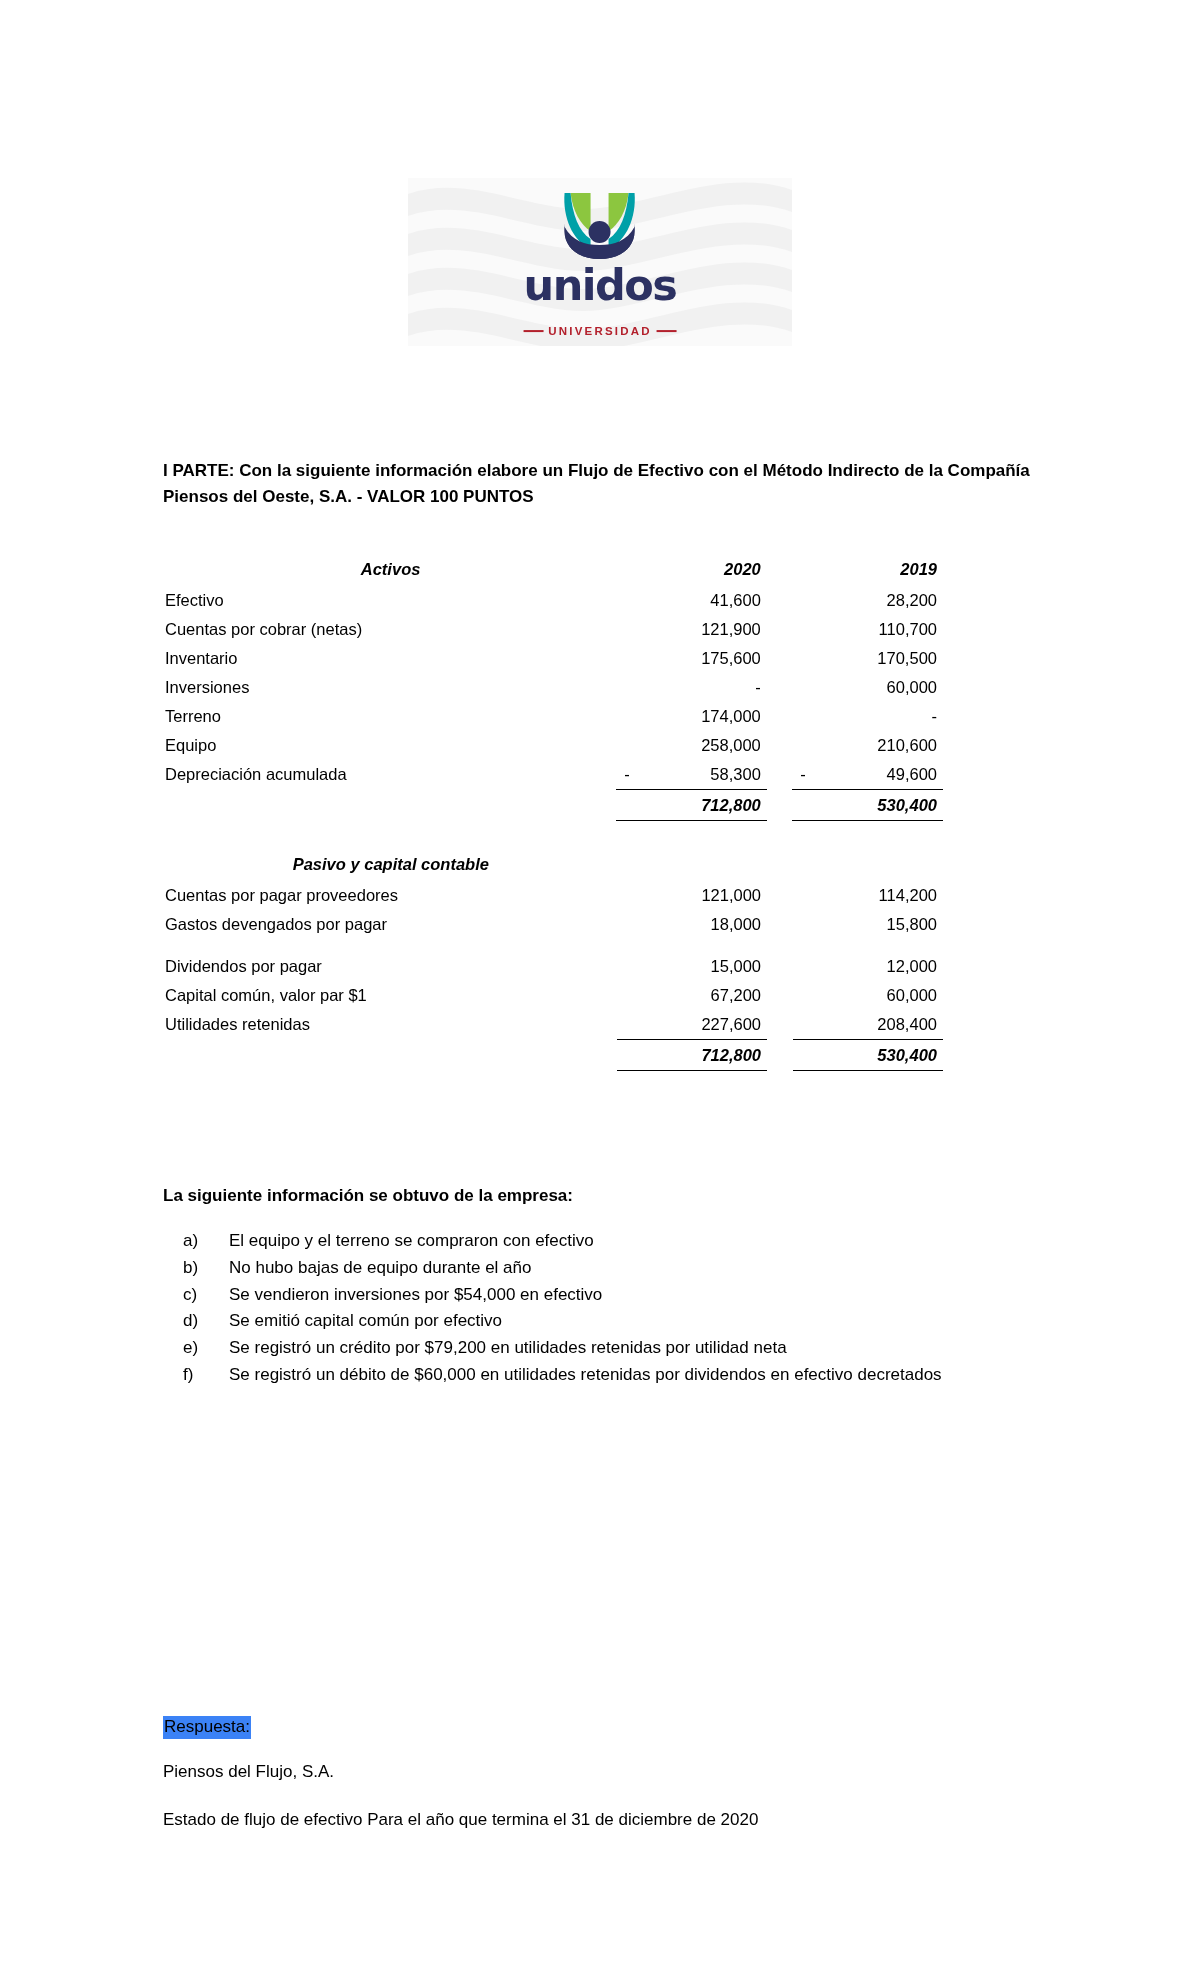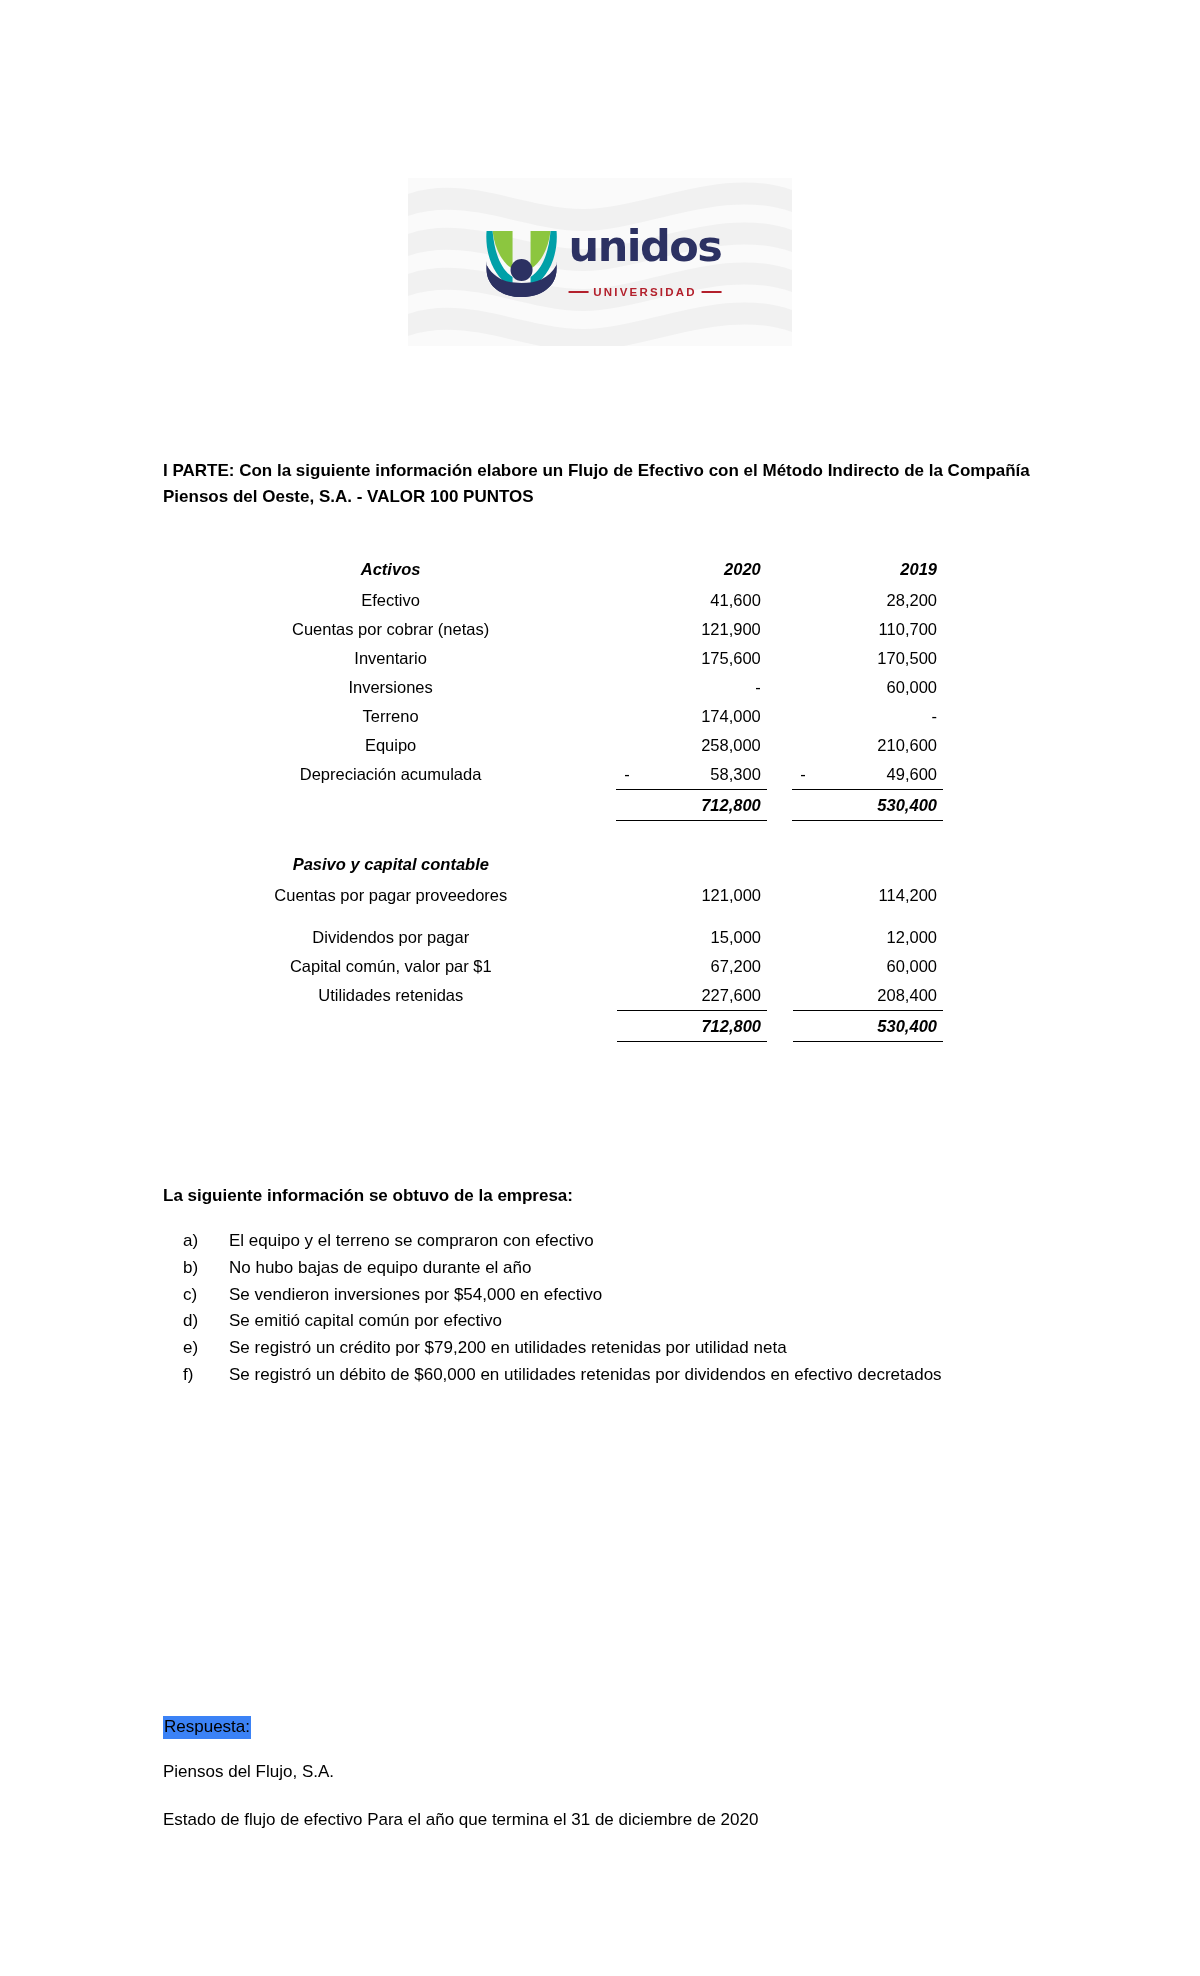--- a/index.html
+++ b/index.html
@@ -37,20 +37,21 @@
     display: block;
   }
   .logo-lockup {
     position: absolute;
     left: 50%;
     top: 50%;
     transform: translate(-50%, -50%);
     display: flex;
     align-items: center;
     gap: 4px;
+    flex-direction: column;
   }
   .umark {
     width: 86px;
     height: 74px;
     display: block;
   }
   .wordmark {
     display: flex;
     flex-direction: column;
     align-items: stretch;
@@ -119,21 +120,21 @@
   }
   .bal.assets { top: 552px; }
   .bal.liab   { top: 847px; }
 
   .bal td {
     padding: 0;
     height: 29px;
     vertical-align: middle;
     white-space: nowrap;
   }
-  .bal td.label   { width: 456px; padding-left: 2px; text-align: center; }
+  .bal td.label   { width: 456px; padding-left: 2px; }
   .bal td.sign    { width: 22px;  text-align: left; padding-left: 8px; }
   .bal td.num     { width: 116px; text-align: right; padding-right: 6px; }
   .bal td.gap     { width: 26px; }
 
   .bal tr.section-title td {
     height: 34px;
     font-style: italic;
     font-weight: bold;
     text-align: center;
   }
@@ -345,20 +346,28 @@
       </tr>
 
       <tr>
         <td class="label">Cuentas por pagar proveedores</td>
         <td class="sign"></td>
         <td class="num">121,000</td>
         <td class="gap"></td>
         <td class="sign"></td>
         <td class="num">114,200</td>
       </tr>
+      <tr>
+        <td class="label">Gastos devengados por pagar</td>
+        <td class="sign"></td>
+        <td class="num">18,000</td>
+        <td class="gap"></td>
+        <td class="sign"></td>
+        <td class="num">15,800</td>
+      </tr>
 
       <tr class="spacer">
         <td class="label"></td>
         <td class="sign"></td>
         <td class="num"></td>
         <td class="gap"></td>
         <td class="sign"></td>
         <td class="num"></td>
       </tr>
 

